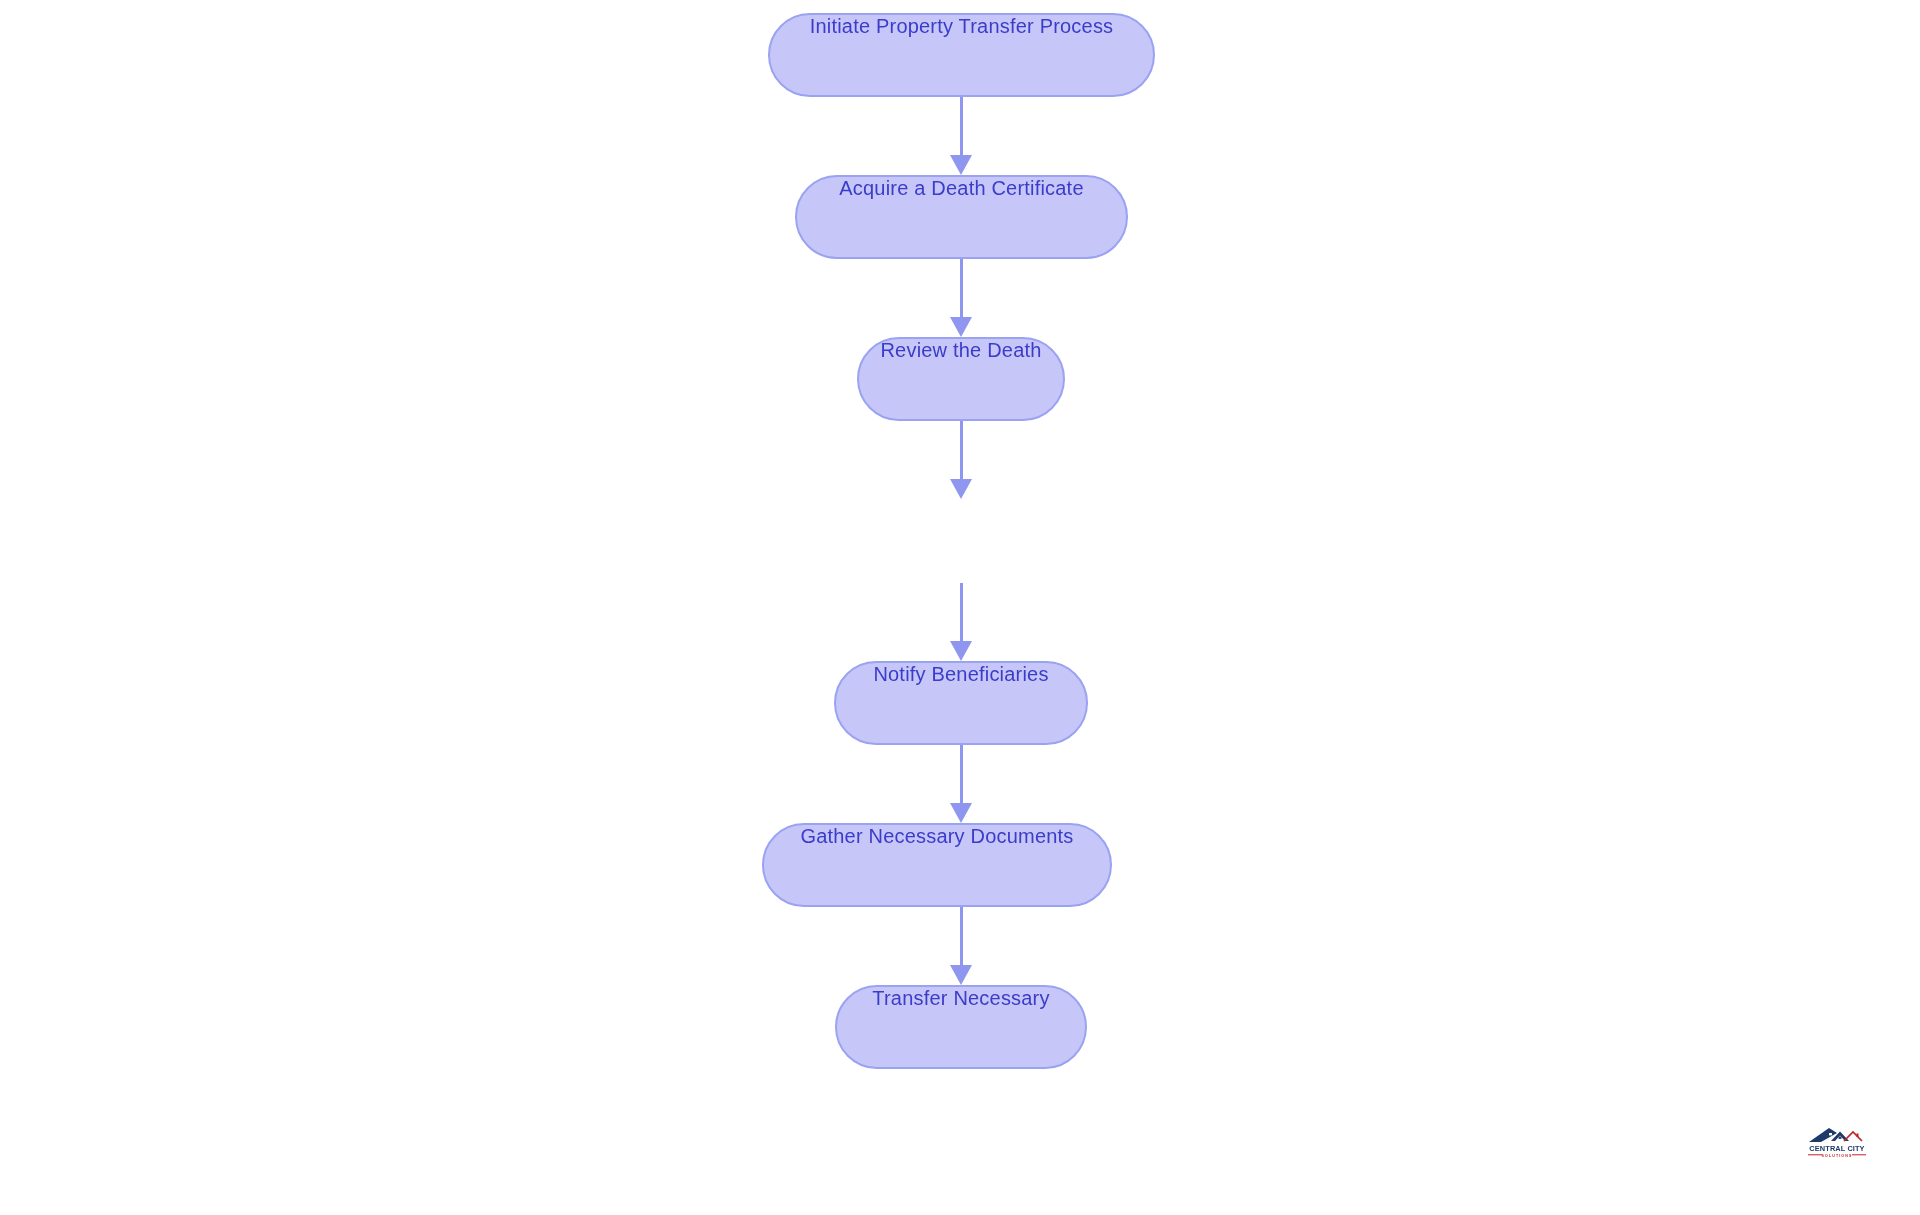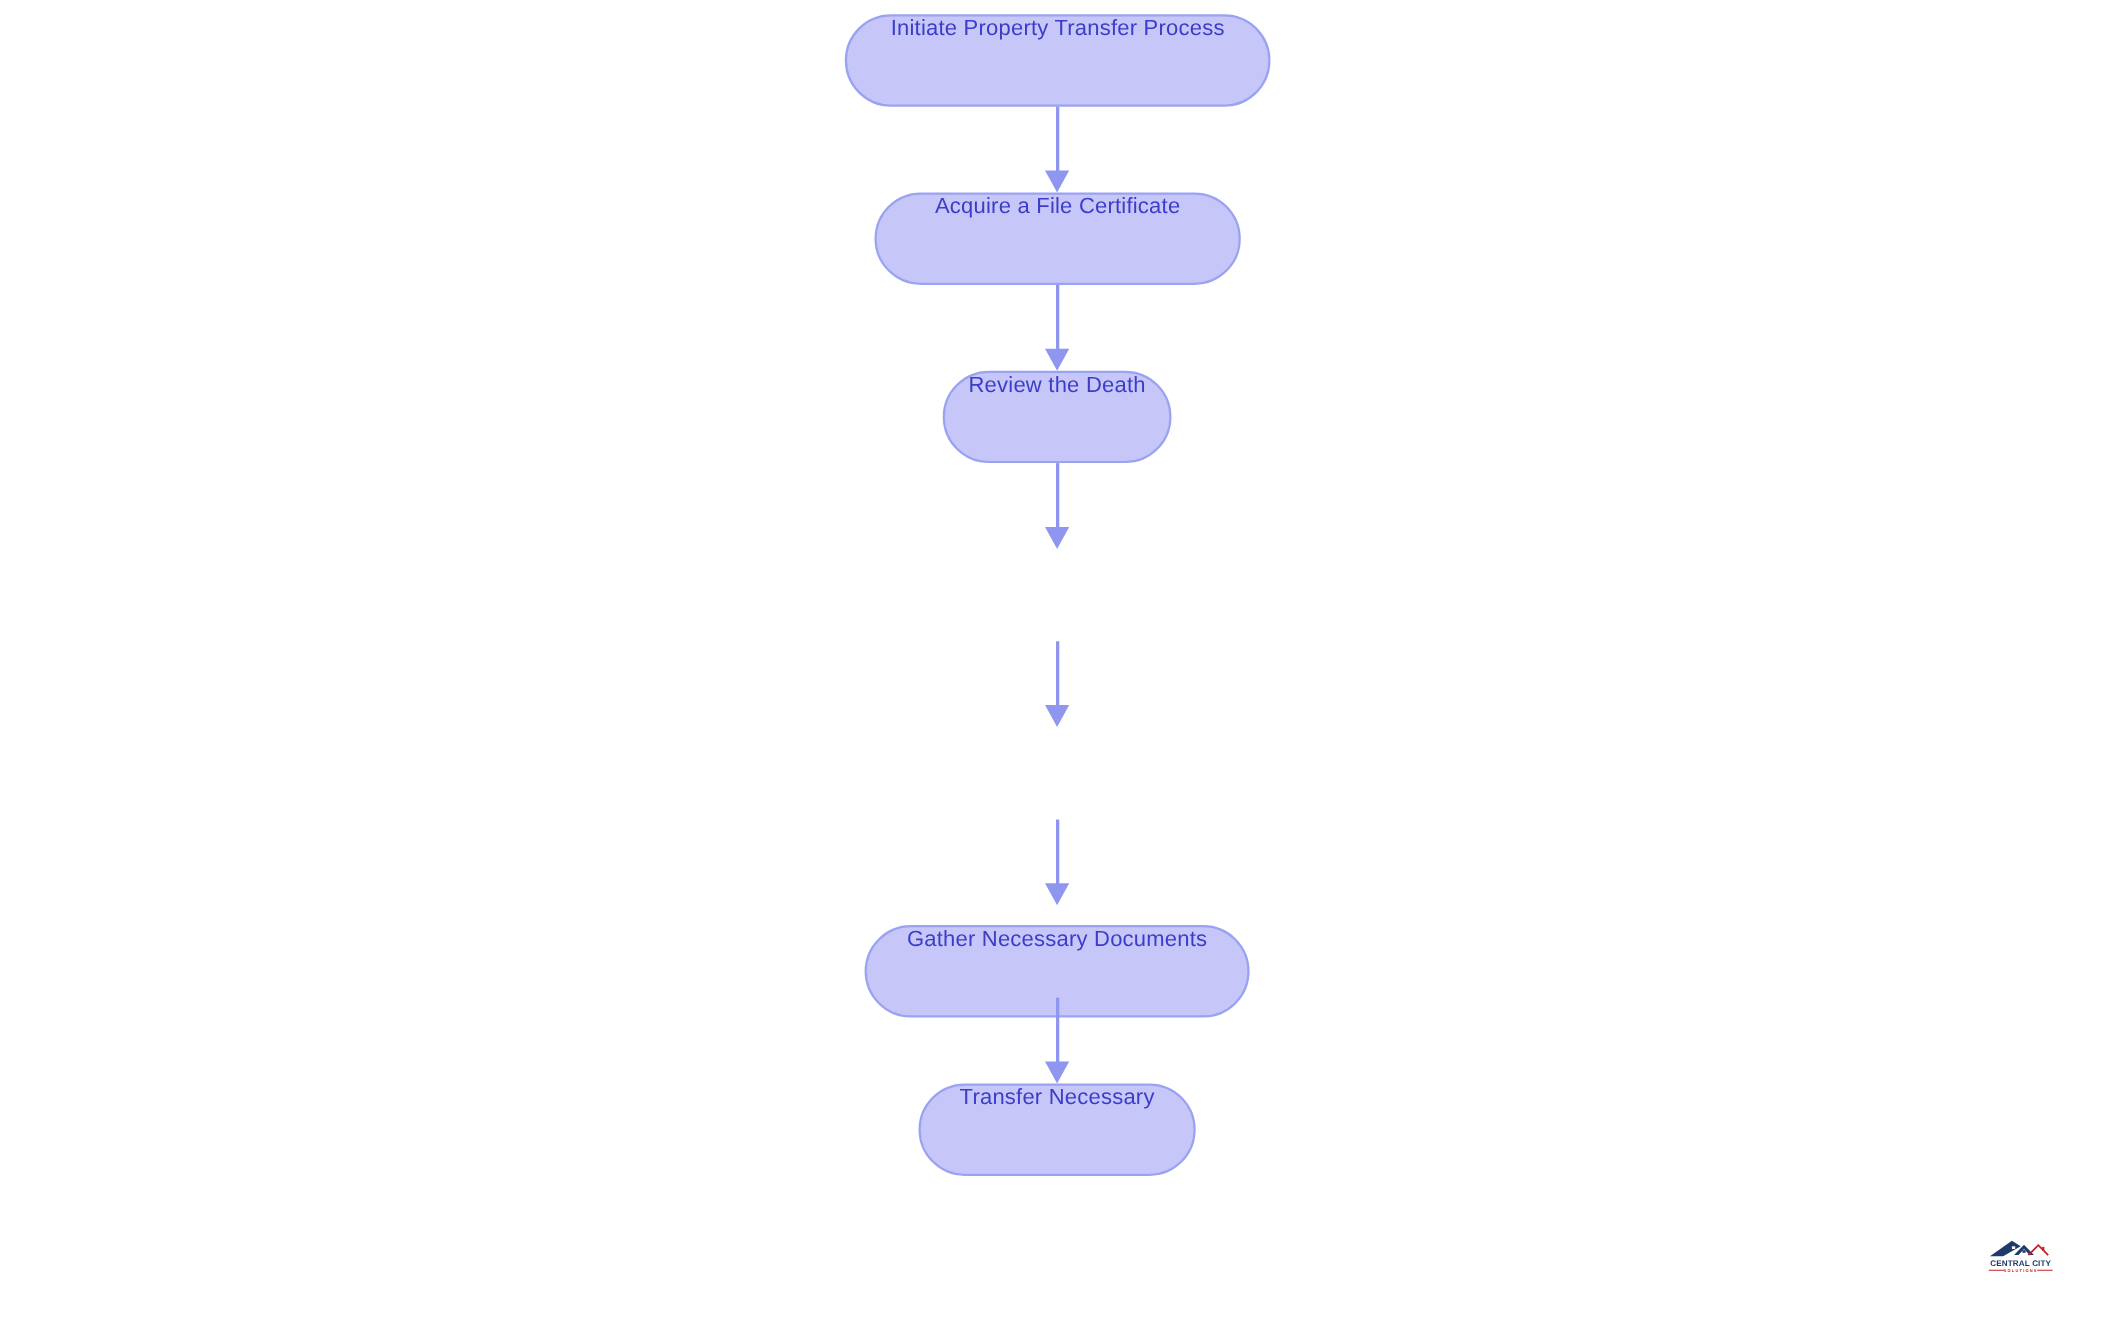--- a/index.html
+++ b/index.html
@@ -32,21 +32,21 @@
     color: var(--node-text, #3b3cc9);
     font-size: 20px;
     letter-spacing: 0.2px;
     white-space: nowrap;
   }
   .node-1 { left: 768px; top: 13px;  width: 387px; }
   .node-2 { left: 795px; top: 175px; width: 333px; }
   .node-3 { left: 857px; top: 337px; width: 208px; }
   .node-4 { left: 863px; top: 499px; width: 196px; }
   .node-5 { left: 834px; top: 661px; width: 254px; }
-  .node-6 { left: 786px; top: 823px; width: 350px; margin-top: 18px; }
+  .node-6 { left: 762px; top: 823px; width: 350px; }
   .node-7 { left: 835px; top: 985px; width: 252px; }
 
   .flow-arrow {
     position: absolute;
     left: 950px;
     width: 22px;
     height: 78px;
   }
   .arrow-1 { top: 97px; }
   .arrow-2 { top: 259px; }
@@ -89,21 +89,21 @@
   <div class="flow-node node-1">
     <span class="node-label">Initiate Property Transfer Process</span>
   </div>
 
   <div class="flow-arrow arrow-1">
     <div class="arrow-line"></div>
     <div class="arrow-head"></div>
   </div>
 
   <div class="flow-node node-2">
-    <span class="node-label">Acquire a File Certificate</span>
+    <span class="node-label">Acquire a Death Certificate</span>
   </div>
 
   <div class="flow-arrow arrow-2">
     <div class="arrow-line"></div>
     <div class="arrow-head"></div>
   </div>
 
   <div class="flow-node node-3">
     <span class="node-label">Review the Death</span>
   </div>
@@ -112,20 +112,23 @@
     <div class="arrow-line"></div>
     <div class="arrow-head"></div>
   </div>
 
 
   <div class="flow-arrow arrow-4">
     <div class="arrow-line"></div>
     <div class="arrow-head"></div>
   </div>
 
+  <div class="flow-node node-5">
+    <span class="node-label">Notify Beneficiaries</span>
+  </div>
 
   <div class="flow-arrow arrow-5">
     <div class="arrow-line"></div>
     <div class="arrow-head"></div>
   </div>
 
   <div class="flow-node node-6">
     <span class="node-label">Gather Necessary Documents</span>
   </div>
 

